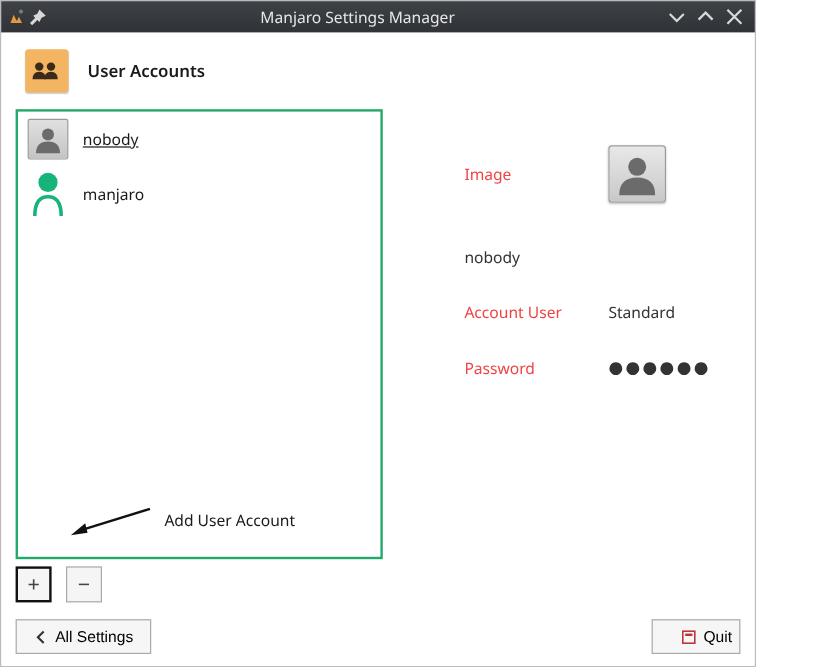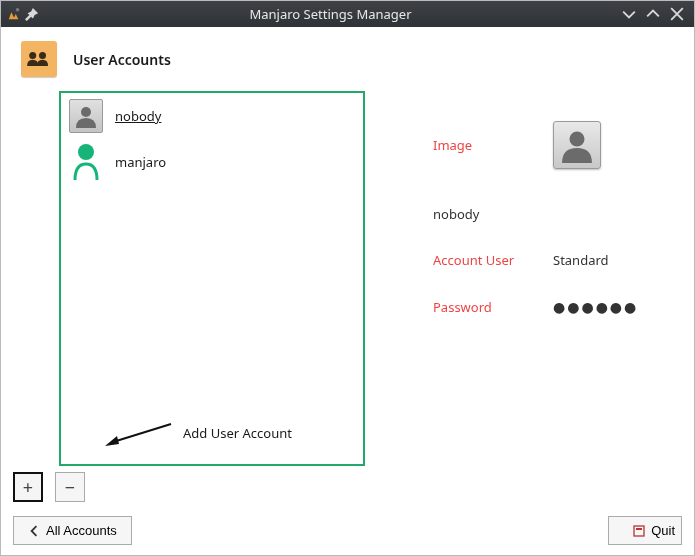--- a/index.html
+++ b/index.html
@@ -1,27 +1,27 @@
 <!DOCTYPE html>
 <html><head>
 <meta charset="utf-8">
 <style>
 * { box-sizing: border-box; margin: 0; padding: 0; }
 body { font-family: "Noto Sans", "DejaVu Sans", sans-serif; font-size: 13px; color: #1a1a1a; background: #fff; }
-.window { width: 695px; height: 556px; background: #fff; display: flex; flex-direction: column; border: 1px solid #bbb; }
+.window { width: 630px; height: 556px; background: #fff; display: flex; flex-direction: column; border: 1px solid #bbb; }
 .titlebar { height: 26px; background: linear-gradient(#3e4247, #2f3237); color: #e6e6e6; display: flex; align-items: center; padding: 0 6px; font-size: 13px; }
 .titlebar .tb-left { display: flex; align-items: center; gap: 4px; }
 .titlebar .tb-title { flex: 1; text-align: center; }
 .titlebar .tb-right { display: flex; align-items: center; gap: 10px; padding-right: 4px; }
 .tb-icon { width: 14px; height: 14px; display: flex; align-items: center; justify-content: center; }
 .page-header { display: flex; align-items: center; gap: 16px; padding: 14px 20px 8px 20px; }
 .header-icon { width: 36px; height: 36px; background: #f4b563; border-radius: 3px; display: flex; align-items: center; justify-content: center; box-shadow: 0 1px 1px rgba(0,0,0,0.2); }
 .header-icon svg { width: 28px; height: 20px; }
 .page-title { font-weight: 600; font-size: 14px; }
-.content { flex: 1; display: flex; padding: 6px 12px 4px 12px; gap: 10px; margin-left: 46px; }
+.content { flex: 1; display: flex; padding: 6px 12px 4px 12px; gap: 10px; }
 .user-list { width: 306px; border: 2px solid #23a96a; position: relative; background: #fff; }
 .user-item { display: flex; align-items: center; gap: 12px; padding: 6px 8px; cursor: pointer; }
 .user-item .uname { font-size: 13px; }
 .user-item.selected .uname { text-decoration: underline; }
 .avatar-sq { width: 34px; height: 34px; background: linear-gradient(#e0e0e0,#c4c4c4); border: 1px solid #999; border-radius: 2px; display:flex;align-items:center;justify-content:center; }
 .avatar-sq svg { width: 24px; height: 24px; }
 .avatar-person { width: 34px; height: 34px; display:flex;align-items:center;justify-content:center; }
 .arrow-hint { position: absolute; bottom: 16px; left: 42px; display: flex; align-items: center; gap: 10px; }
 .arrow-hint svg { width: 70px; height: 30px; }
 .arrow-text { font-size: 13px; }
@@ -153,21 +153,21 @@
       </div>
   </div>
 
   <div class="bottombar">
     <button class="btn">
       <span class="bicon">
           <svg viewBox="0 0 10 10">
             <path d="M7 1 L3 5 L7 9" fill="none" stroke="#333" stroke-width="1.5"></path>
           </svg>
         </span>
-      <span>All Accounts</span>
+      <span>All Settings</span>
     </button>
     <button class="btn" style="padding-left:24px;padding-right:6px;">
       <span class="bicon">
           <svg viewBox="0 0 12 12">
             <rect x="1" y="1" width="10" height="10" fill="none" stroke="#b33" stroke-width="1.3"></rect>
             <rect x="3" y="3" width="6" height="2" fill="#b33"></rect>
           </svg>
         </span>
       <span>Quit</span>
     </button>

